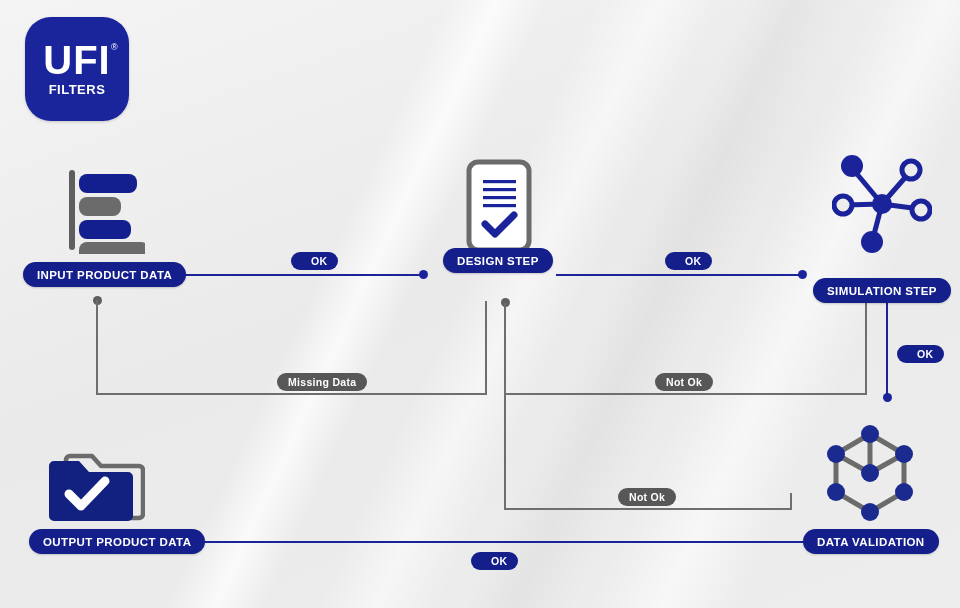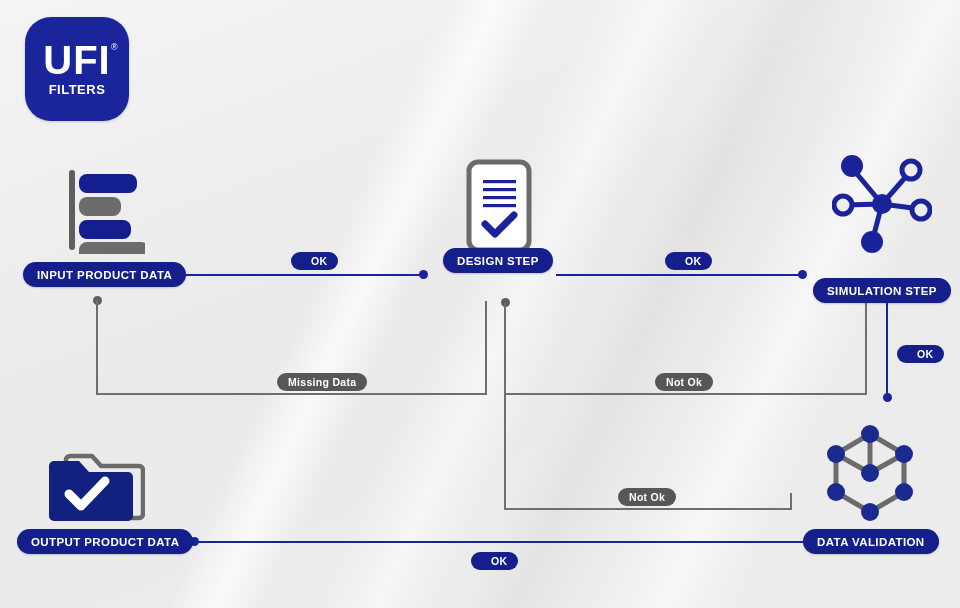--- a/index.html
+++ b/index.html
@@ -233,15 +233,15 @@
       <circle cx="12" cy="68" r="9" fill="#1b2a8f"></circle>
       <circle cx="80" cy="68" r="9" fill="#1b2a8f"></circle>
       <circle cx="46" cy="88" r="9" fill="#1b2a8f"></circle>
       <circle cx="46" cy="49" r="9" fill="#1b2a8f"></circle>
     </svg>
   </div>
 
   <div class="pill" style="left:23px; top:262px;">INPUT PRODUCT DATA</div>
   <div class="pill" style="left:443px; top:248px;">DESIGN STEP</div>
   <div class="pill" style="left:813px; top:278px;">SIMULATION STEP</div>
-  <div class="pill" style="left:17px; top:529px;">OUTPUT PRODUCT DATA</div>
+  <div class="pill" style="left:29px; top:529px;">OUTPUT PRODUCT DATA</div>
   <div class="pill" style="left:803px; top:529px;">DATA VALIDATION</div>
 </div>
 
 </body></html>

